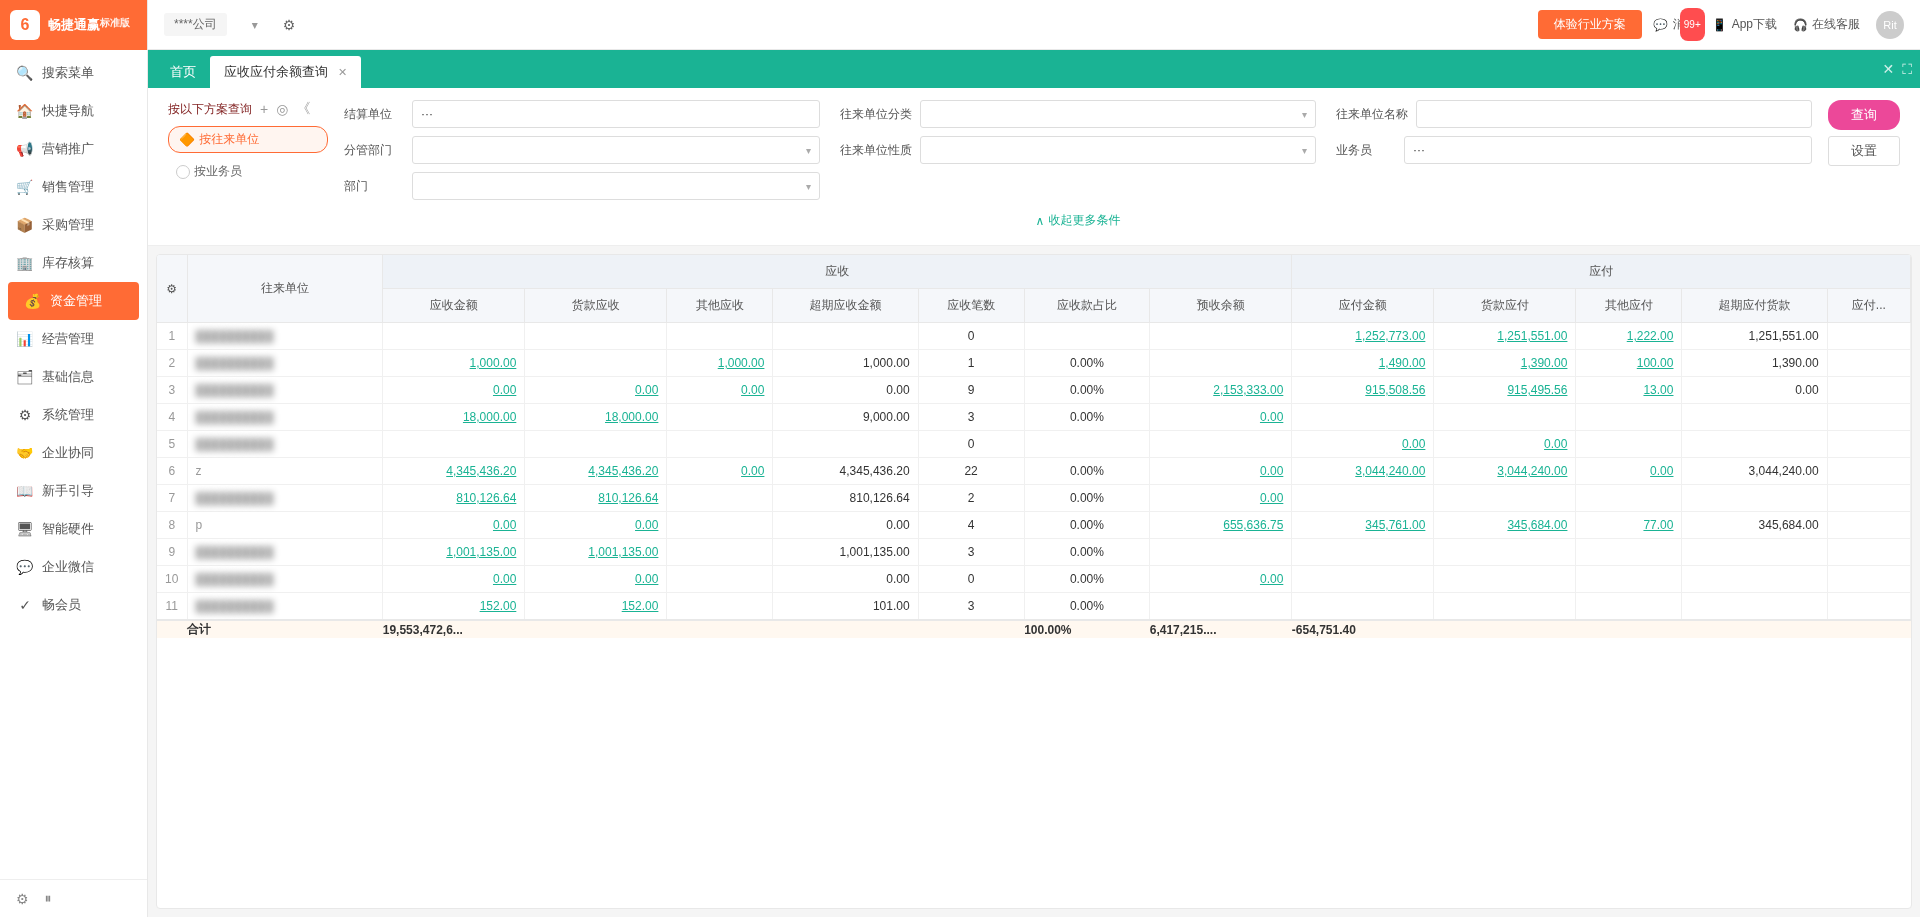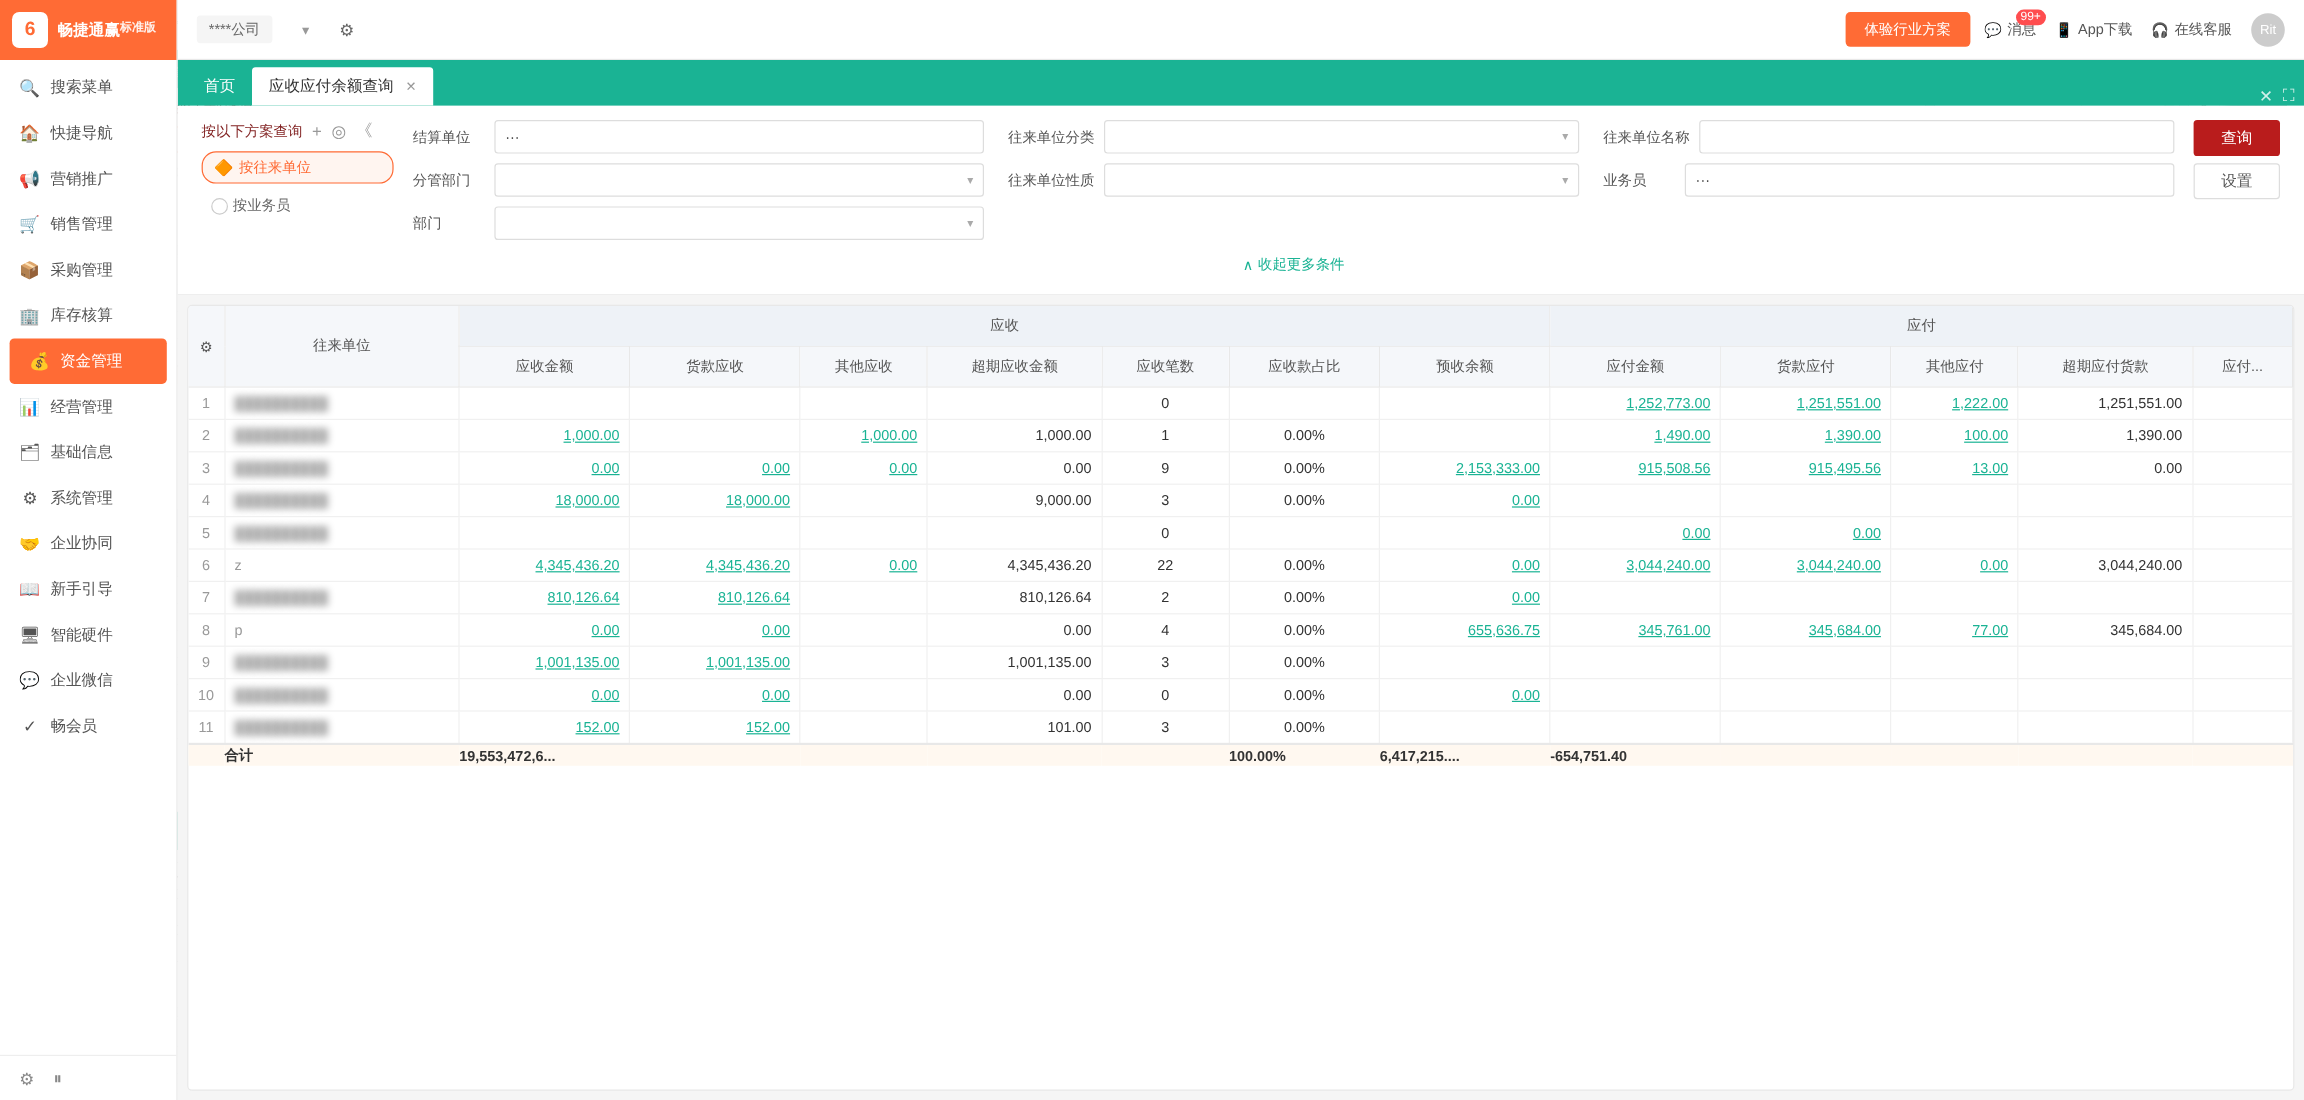--- a/index.html
+++ b/index.html
@@ -44,31 +44,31 @@
     .header-chevron { color: #999; cursor: pointer; }
     .header-settings-icon { color: #666; cursor: pointer; font-size: 14px; }
     .header-solution-btn {
       background: #ff6b35; color: #fff; padding: 6px 16px; border-radius: 4px;
       font-size: 12px; cursor: pointer; border: none; white-space: nowrap;
     }
     .header-right { display: flex; align-items: center; gap: 16px; }
     .header-right-item { display: flex; align-items: center; gap: 4px; color: #555; cursor: pointer; font-size: 12px; position: relative; }
     .notification-badge {
       position: absolute; top: -8px; right: -8px; background: #ff4d4f; color: #fff;
-      font-size: 10px; padding: 1px 4px; border-radius: 8px; min-width: 16px; text-align: center;
+      font-size: 10px; padding: 11px 4px; border-radius: 8px; min-width: 16px; text-align: center;
     }
     .user-avatar {
       width: 28px; height: 28px; background: #ccc; border-radius: 50%;
       display: flex; align-items: center; justify-content: center; color: #fff; font-size: 11px;
     }
 
     
     .tab-bar {
       position: fixed; left: 148px; top: 50px; right: 0; height: 38px; background: #1ab394;
-      display: flex; align-items: flex-end; z-index: 98; padding: 0 8px;
+      display: flex; align-items: center; z-index: 98; padding: 0 8px;
     }
     .tab-item {
       display: flex; align-items: center; padding: 6px 14px; cursor: pointer; color: rgba(255,255,255,0.7);
       font-size: 13px; border-radius: 3px 3px 0 0; gap: 6px; height: 32px; margin-top: 6px;
     }
     .tab-item.home { color: #fff; }
     .tab-item.active {
       background: #fff; color: #333; margin-top: 6px;
     }
     .tab-close { font-size: 11px; color: #999; margin-left: 4px; }
@@ -118,22 +118,22 @@
       font-size: 12px; color: #333; background: #fff; height: 28px;
       display: flex; align-items: center; justify-content: space-between;
     }
     .filter-input .arrow { color: #aaa; font-size: 10px; }
     .collapse-more {
       display: flex; align-items: center; gap: 4px; color: #1ab394; cursor: pointer;
       font-size: 12px; justify-content: center; padding: 4px 0; margin-top: 4px;
     }
 
     .query-btn {
-      background: #b91c1c; color: #fff; border: none; padding: 6px 7px;
-      border-radius: 3px; cursor: pointer; font-size: 13px; white-space: nowrap;
+      background: #ec4899; color: #fff; border: none; padding: 6px 7px;
+      border-radius: 13px; cursor: pointer; font-size: 13px; white-space: nowrap;
     }
     .settings-btn {
       background: #fff; color: #555; border: 1px solid #ddd; padding: 5px 16px;
       border-radius: 3px; cursor: pointer; font-size: 13px; white-space: nowrap;
     }
 
     
     .table-wrapper {
       flex: 1; overflow: auto; background: #fff; margin: 8px; border-radius: 4px;
       border: 1px solid #e8e8e8;

